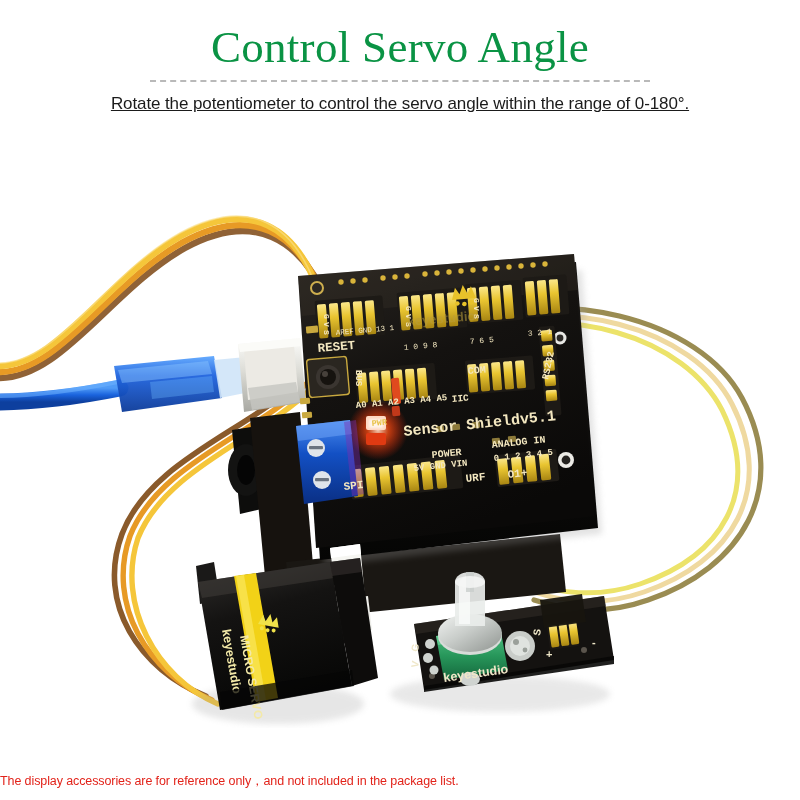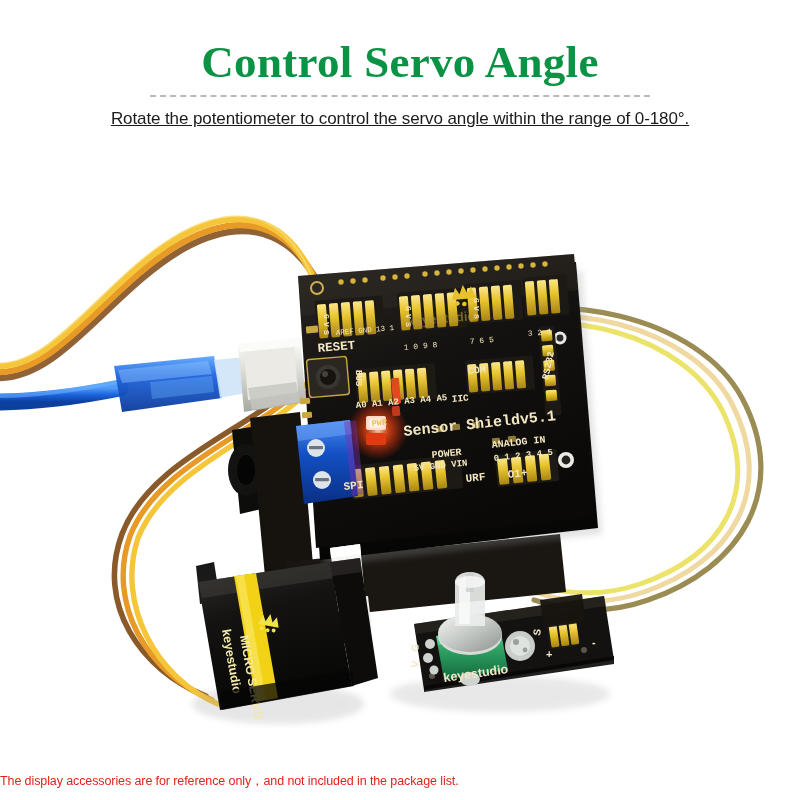--- a/index.html
+++ b/index.html
@@ -17,23 +17,23 @@
 
   
   .header {
     position: absolute;
     top: 0; left: 0;
     width: 800px;
     text-align: center;
   }
   .title {
     margin: 0;
-    padding-top: 37px;
+    padding-top: 22px;
     font-family: "Liberation Serif", serif;
-    font-weight: bold;
+    font-weight: normal;
     font-size: 45px;
     line-height: 1.12;
     letter-spacing: 0.3px;
     color: #0a9344;
   }
   .divider {
     width: 500px;
     margin: 8px auto 0 auto;
     border-top: 2px dashed #b9b9b9;
     height: 0;

